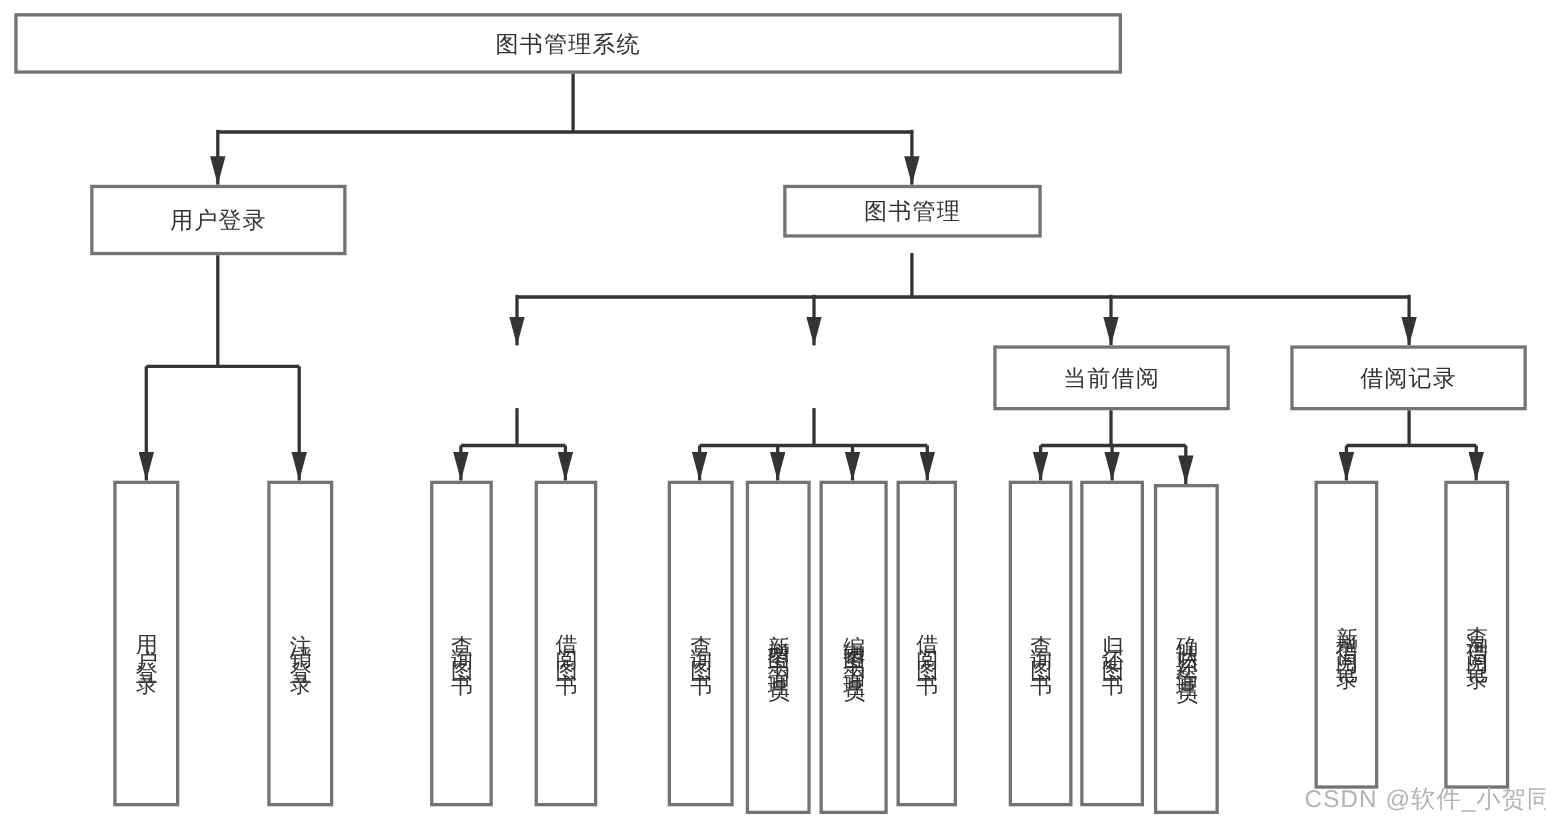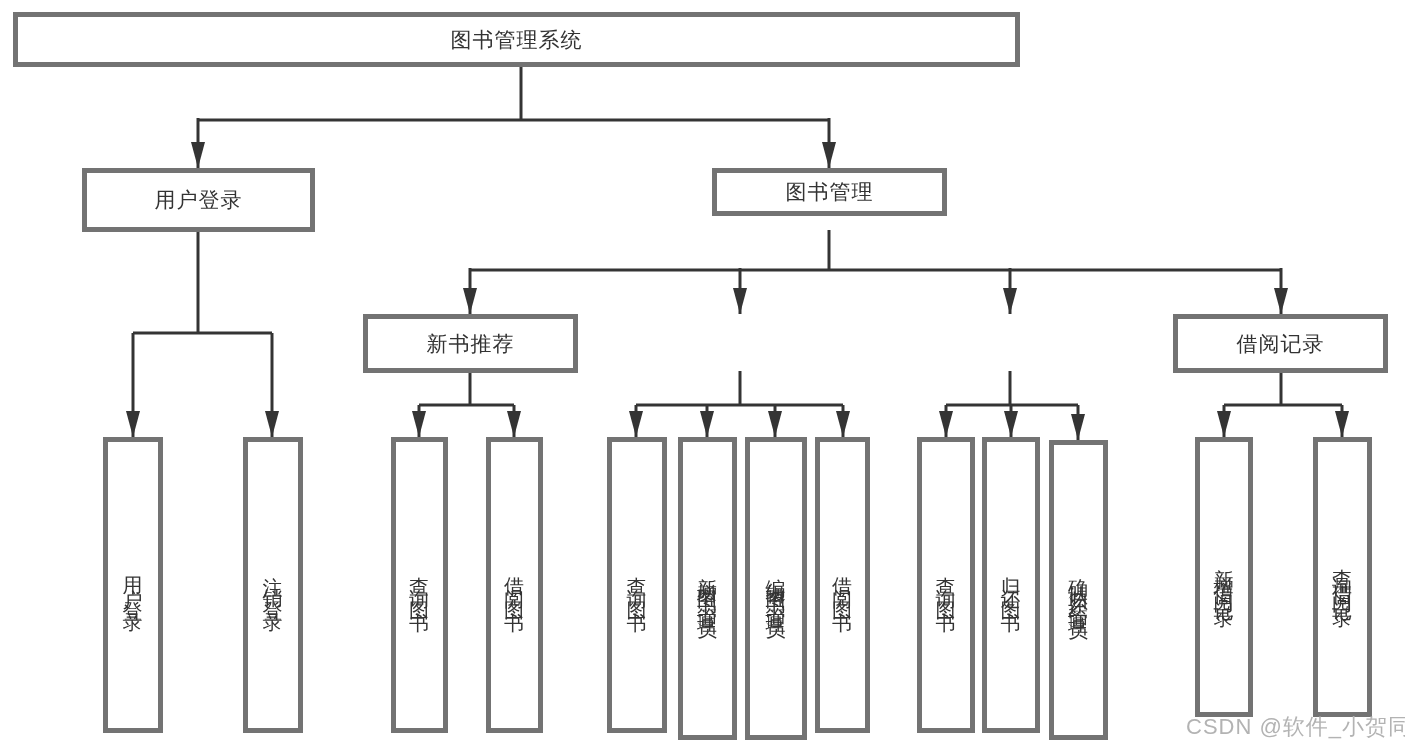--- a/index.html
+++ b/index.html
@@ -3,21 +3,21 @@
 <meta charset="utf-8">
 <style>
   html,body { margin:0; padding:0; background:#ffffff; }
   .canvas {
     position:relative; width:1405px; height:747px; background:#ffffff;
     font-family:"Liberation Sans", sans-serif; overflow:hidden;
   }
   .connectors { position:absolute; left:0; top:0; width:1405px; height:747px; }
   .box {
     position:absolute; box-sizing:border-box;
-    border:5px solid #737373; background:#ffffff;
+    border:3px solid #737373; background:#ffffff;
     display:flex; align-items:center; justify-content:center;
     color:#333333; font-size:21px; letter-spacing:1px;
     white-space:nowrap;
   }
   .vbox { font-size:20px; letter-spacing:0; }
   .vbox span {
     writing-mode:vertical-rl; text-orientation:mixed;
     display:block; line-height:1;
   }
   .ls-12 span { letter-spacing:12px; }
@@ -82,21 +82,21 @@
       <path d="M1224,405 V437" marker-end="url(#arrow)"></path>
       <path d="M1342,405 V437" marker-end="url(#arrow)"></path>
     </g>
   </svg>
 
   <div class="box" style="left:13px; top:12px; width:1007px; height:55px;">图书管理系统</div>
 
   <div class="box" style="left:82px; top:168px; width:233px; height:64px;">用户登录</div>
   <div class="box" style="left:712px; top:168px; width:235px; height:48px;">图书管理</div>
 
-  <div class="box" style="left:363px; top:314px; width:215px; height:59px;">新书推荐</div>
+  <div class="box" style="left:903px; top:314px; width:215px; height:59px;">当前借阅</div>
   <div class="box" style="left:1173px; top:314px; width:215px; height:59px;">借阅记录</div>
 
   <div class="box vbox ls-12" style="left:103px; top:437px; width:60px; height:296px;">
     <span>用户登录</span>
   </div>
   <div class="box vbox ls-12" style="left:243px; top:437px; width:60px; height:296px;">
     <span>注销登录</span>
   </div>
 
   <div class="box vbox ls-12" style="left:391px; top:437px; width:57px; height:296px;">

